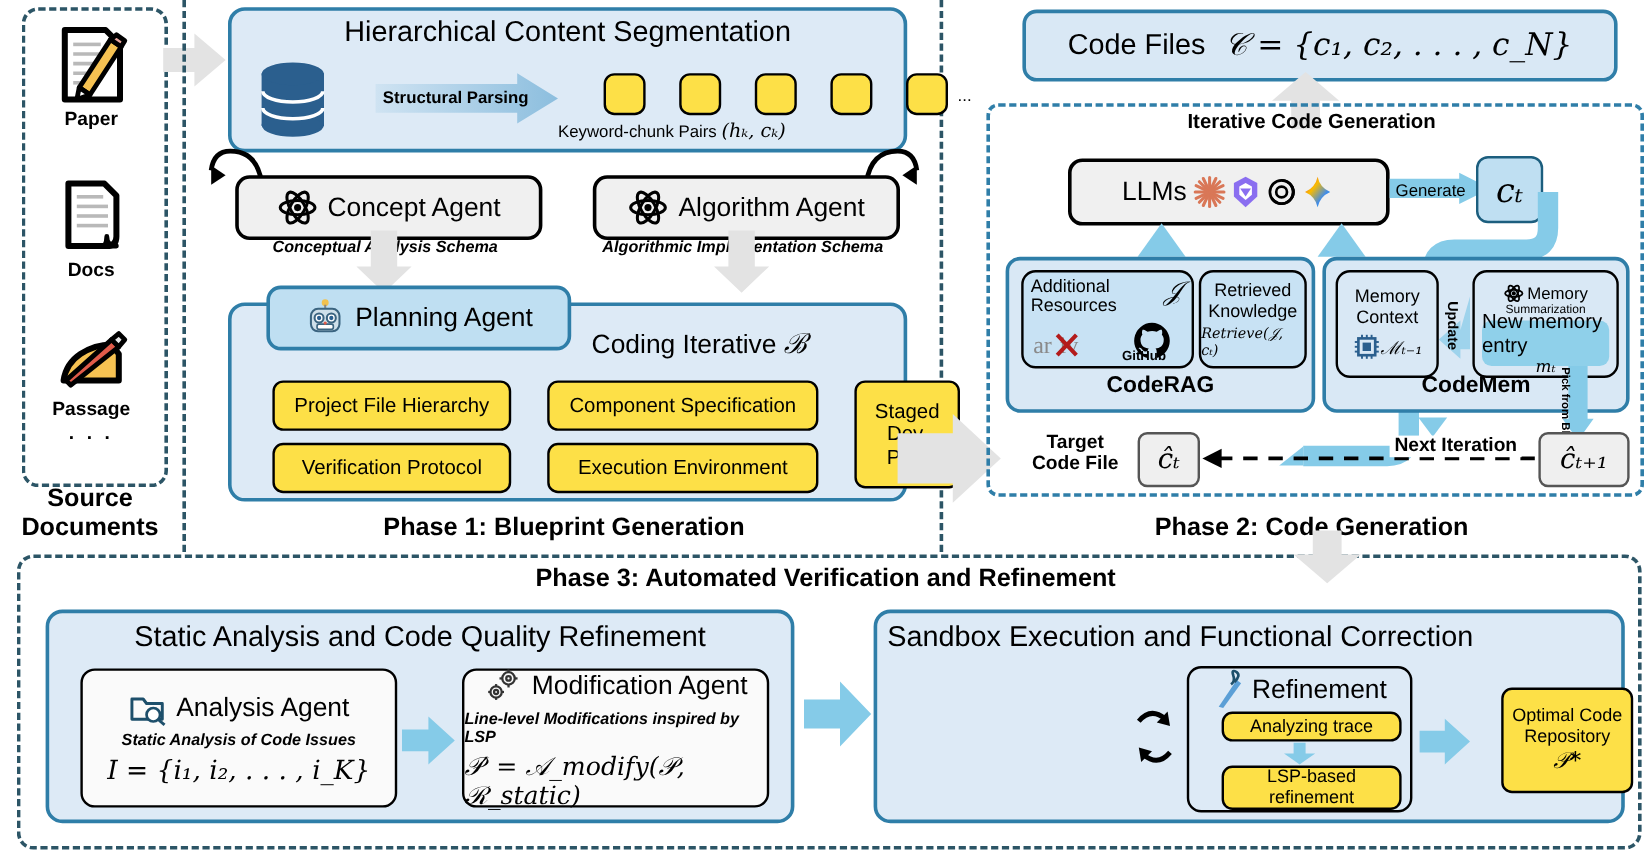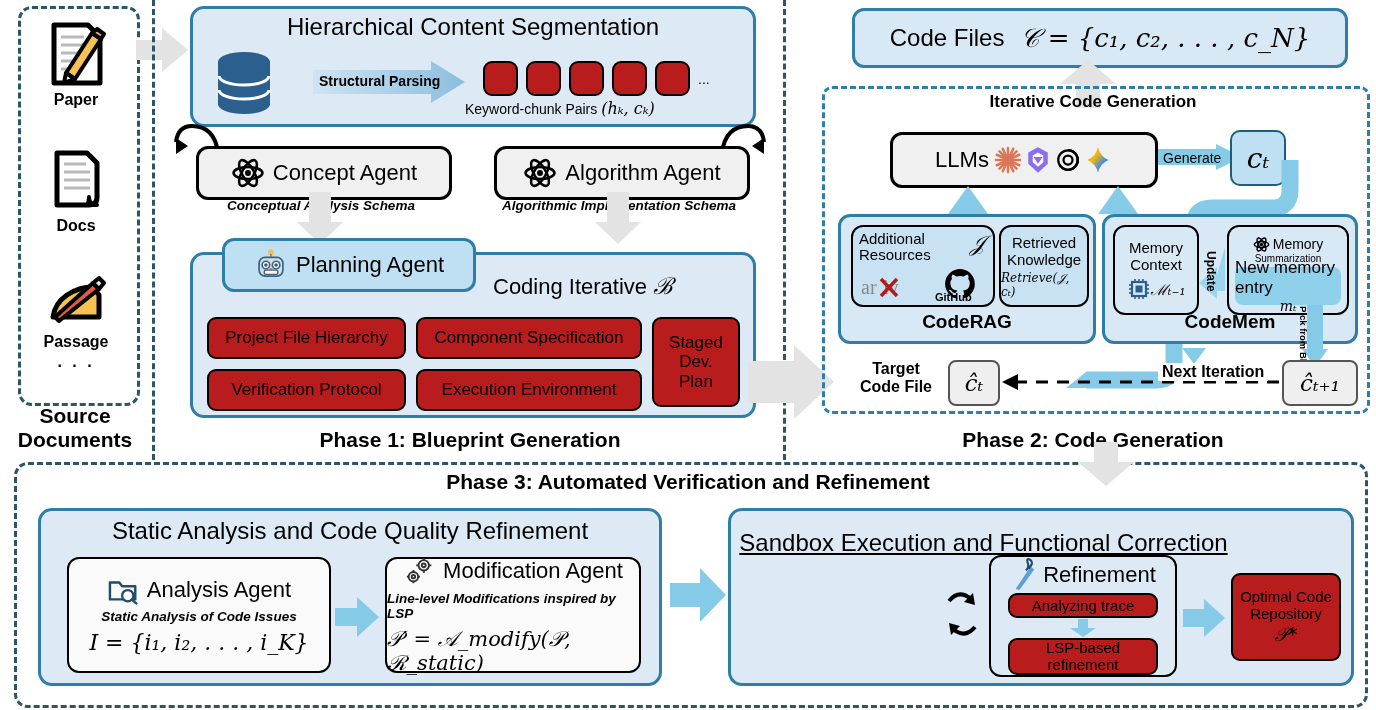--- a/index.html
+++ b/index.html
@@ -6,21 +6,21 @@
   body{width:1376px;height:710px;position:relative;overflow:hidden;
        font-family:"Liberation Sans",sans-serif;color:#000;}
   .abs{position:absolute;}
   .ctr{display:flex;align-items:center;justify-content:center;text-align:center;}
   .col{display:flex;flex-direction:column;align-items:center;justify-content:center;}
 
   
   .dash-box{border:3px dashed #2c5566;border-radius:14px;background:#fff;}
   .panel{background:#ddeaf6;border:3px solid #2f7ea8;border-radius:14px;}
   .panel-lite{background:#d6e7f5;border:3px solid #2f7ea8;border-radius:12px;}
-  .chip{background:#b91c1c;border:2.5px solid #000;border-radius:9px;}
+  .chip{background:#fde047;border:2.5px solid #000;border-radius:9px;margin-left:20px;}
   .chip-grey{background:#f0f0f0;border:3px solid #000;border-radius:12px;}
   .chip-grey2{background:#efefef;border:2.5px solid #555;border-radius:8px;}
   .chip-white{background:#fafafa;border:2.5px solid #000;border-radius:12px;}
   .chip-cyan{background:#bfdff2;border:2.5px solid #1c5e7e;border-radius:10px;}
   .chip-mid{background:#8fd0ea;border-radius:8px;}
 
   .t-title{font-size:24px;font-weight:400;}
   .t-phase{font-size:21px;font-weight:bold;}
   .t-head{font-size:22px;font-weight:400;}
   .t-bold{font-size:17px;font-weight:bold;}
@@ -450,21 +450,21 @@
     <div class="t-italic" style="margin-top:4px;">Line-level Modifications inspired by LSP</div>
     <div class="math" style="font-size:21px;margin-top:6px;">𝒫′ = 𝒜_modify(𝒫, ℛ_static)</div>
   </div>
 </div>
 
 <svg class="abs" width="56" height="54" style="left:670px;top:568px;">
   <path fill="#85cbe8" d="M0 15 h30 v-15 l26 27 -26 27 v-15 h-30 z"></path>
 </svg>
 
 <div class="abs panel" style="left:728px;top:508px;width:620px;height:172px;">
-  <div class="abs ctr t-title" style="left:0;top:18px;width:505px;text-decoration:underline;">Sandbox Execution and Functional Correction</div>
+  <div class="abs ctr t-title" style="left:0;top:6px;width:505px;">Sandbox Execution and Functional Correction</div>
 
 
   <svg class="abs" width="46" height="58" style="left:208px;top:74px;">
     <path d="M10 16 q10 -12 22 -2" fill="none" stroke="#000" stroke-width="4"></path>
     <path d="M34 8 l2 12 l-11 -3 z" fill="#000"></path>
     <path d="M36 42 q-10 12 -22 2" fill="none" stroke="#000" stroke-width="4"></path>
     <path d="M12 50 l-2 -12 l11 3 z" fill="#000"></path>
   </svg>
 
   <div class="abs chip-white col" style="left:258px;top:44px;width:184px;height:118px;background:#ddeaf6;">

